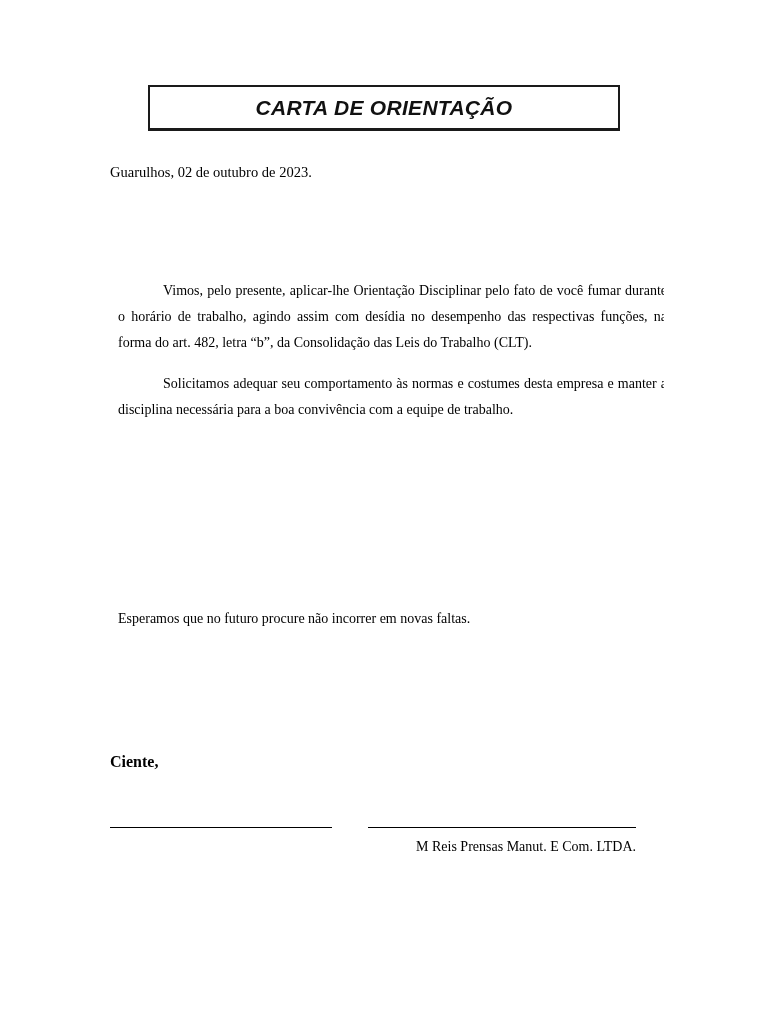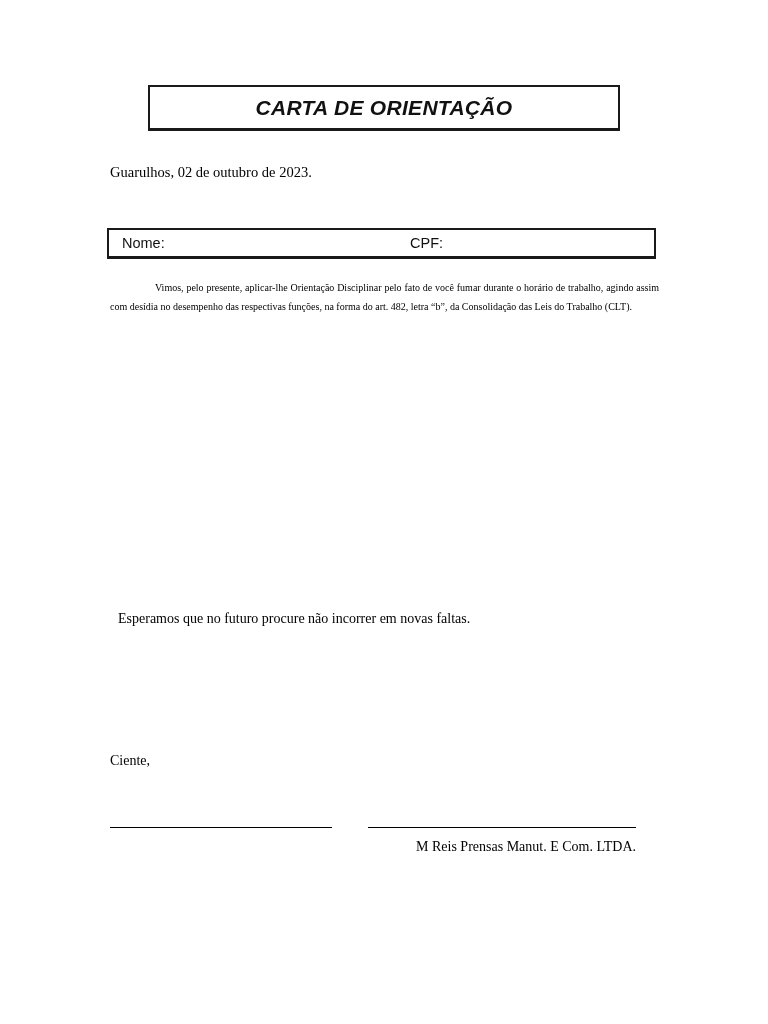--- a/index.html
+++ b/index.html
@@ -57,43 +57,43 @@
     left: 13px;
     top: 5px;
   }
   .cpf-label {
     position: absolute;
     left: 301px;
     top: 5px;
   }
   .body-paragraph {
     position: absolute;
-    left: 110px;
+    left: 118px;
     width: 549px;
-    font-size: 10px;
-    line-height: 19px;
+    font-size: 14px;
+    line-height: 26px;
     text-align: justify;
     text-indent: 45px;
   }
   .p1 { top: 278px; }
   .p2 { top: 371px; }
   .p3 { top: 441px; }
   .closing-line {
     position: absolute;
     left: 118px;
     top: 611px;
     width: 549px;
     font-size: 14px;
   }
   .ciente {
     position: absolute;
     left: 110px;
     top: 753px;
-    font-size: 14px;
-    font-weight: normal;
+    font-size: 16px;
+    font-weight: bold;
   }
   .sig-line {
     position: absolute;
     top: 827px;
     border-top: 1.5px solid #000000;
     height: 0;
   }
   .sig-line-left { left: 110px; width: 222px; }
   .sig-line-right { left: 368px; width: 268px; }
   .company-name {
@@ -109,27 +109,24 @@
 <body>
 
 <div class="page">
 
   <div class="title-box">
     <span class="title-text">CARTA DE ORIENTAÇÃO</span>
   </div>
 
   <div class="date-line">Guarulhos, 02 de outubro de 2023.</div>
 
-  <div class="name-box">
-    <span class="name-label">Nome:</span>
-    <span class="cpf-label">CPF:</span>
-  </div>
 
   <p class="body-paragraph p1">Vimos, pelo presente, aplicar-lhe Orientação Disciplinar pelo fato de você fumar durante o horário de trabalho, agindo assim com desídia no desempenho das respectivas funções, na forma do art. 482, letra “b”, da Consolidação das Leis do Trabalho (CLT).</p>
 
+  <p class="body-paragraph p2">Solicitamos adequar seu comportamento às normas e costumes desta empresa e manter a disciplina necessária para a boa convivência com a equipe de trabalho.</p>
 
 
   <div class="closing-line">Esperamos que no futuro procure não incorrer em novas faltas.</div>
 
   <div class="ciente">Ciente,</div>
 
   <div class="sig-line sig-line-left"></div>
 
   <div class="sig-line sig-line-right"></div>
 

